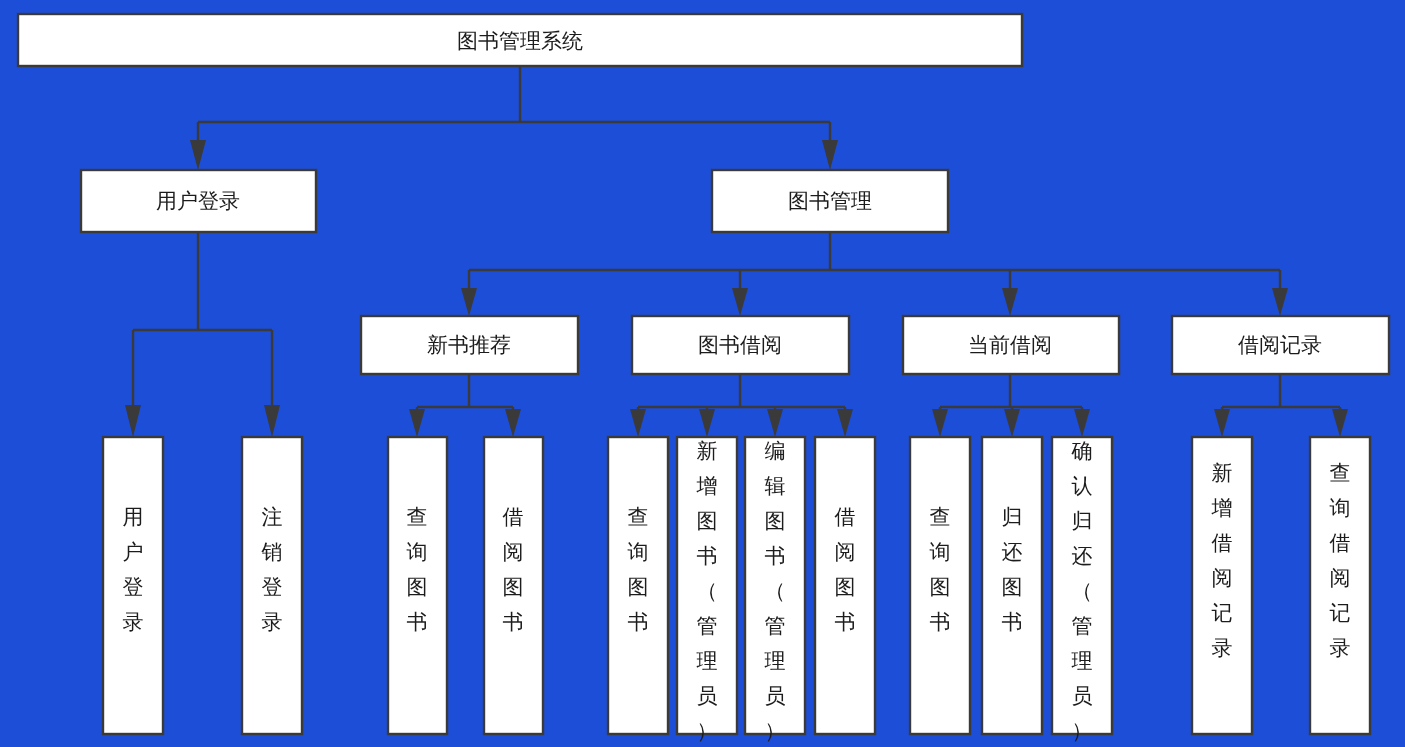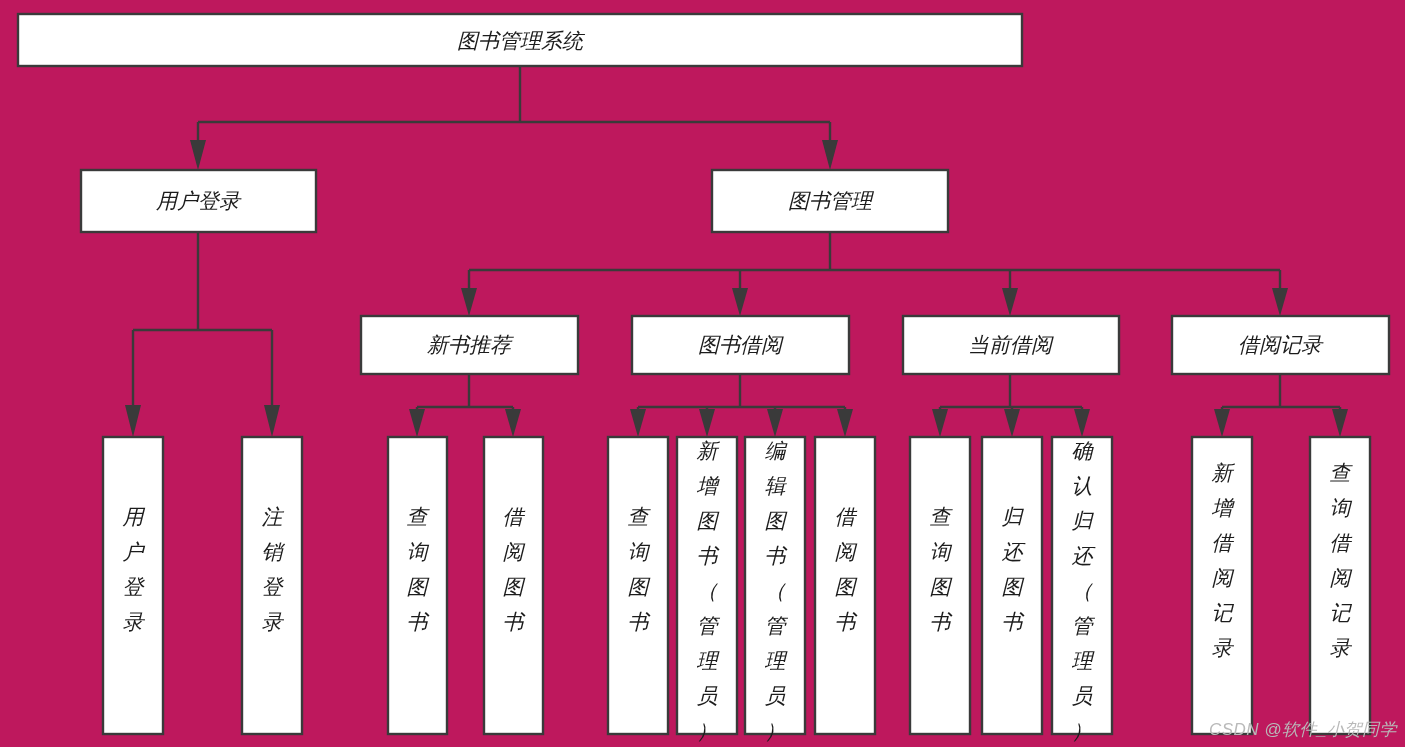--- a/index.html
+++ b/index.html
@@ -10,22 +10,21 @@
   body {
     width: 1405px;
     height: 747px;
     overflow: hidden;
     font-family: "Liberation Sans", "DejaVu Sans", sans-serif;
   }
   #diagram-root {
     position: relative;
     width: 1405px;
     height: 747px;
-    background: #be185d;
-    font-style: italic;
+    background: #1d4ed8;
   }
   svg.diagram {
     position: absolute;
     left: 0;
     top: 0;
     width: 1405px;
     height: 747px;
     display: block;
   }
   .node-box {
@@ -233,14 +232,13 @@
       <text class="node-label-v" x="1222" y="480"><tspan x="1222" y="480">新</tspan><tspan x="1222" y="515">增</tspan><tspan x="1222" y="550">借</tspan><tspan x="1222" y="585">阅</tspan><tspan x="1222" y="620">记</tspan><tspan x="1222" y="655">录</tspan></text>
     </g>
 
     <g>
       <rect class="node-box" x="1310" y="437" width="60" height="297"></rect>
       <text class="node-label-v" x="1340" y="480"><tspan x="1340" y="480">查</tspan><tspan x="1340" y="515">询</tspan><tspan x="1340" y="550">借</tspan><tspan x="1340" y="585">阅</tspan><tspan x="1340" y="620">记</tspan><tspan x="1340" y="655">录</tspan></text>
     </g>
 
   </svg>
 
-  <div class="watermark-text">CSDN @软件_小贺同学</div>
 </div>
 
 </body></html>

